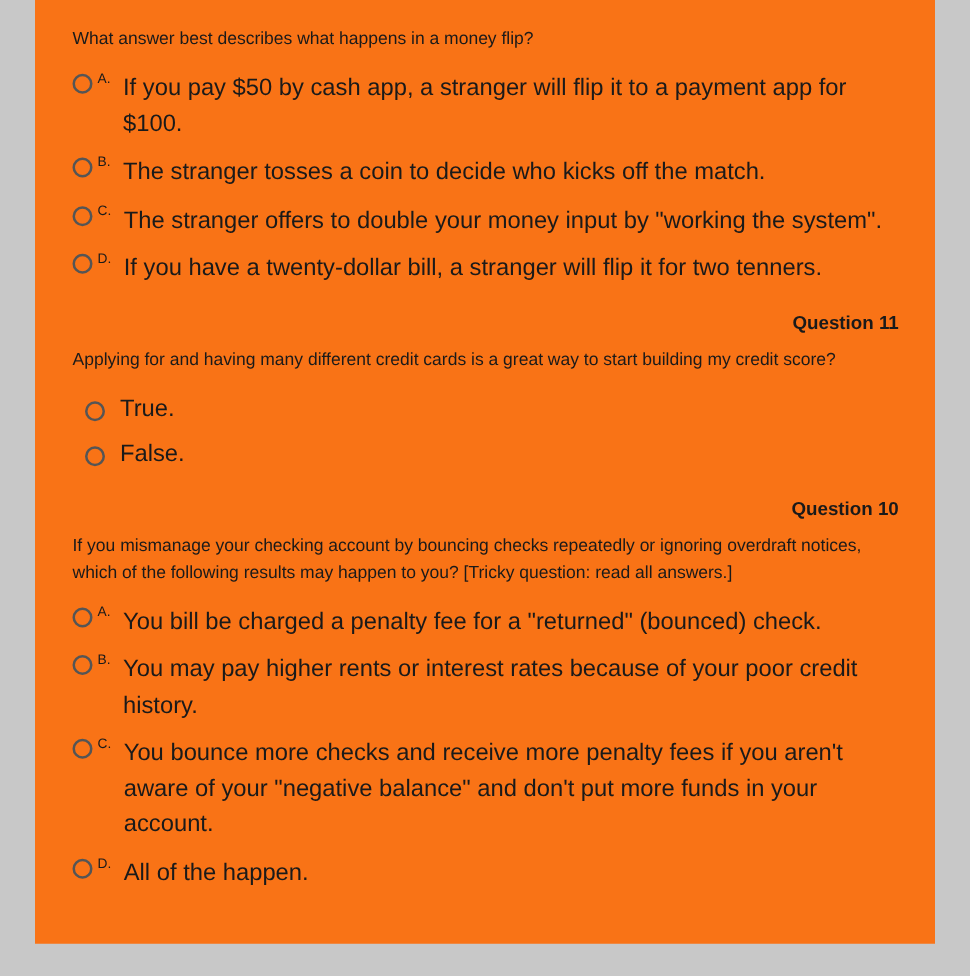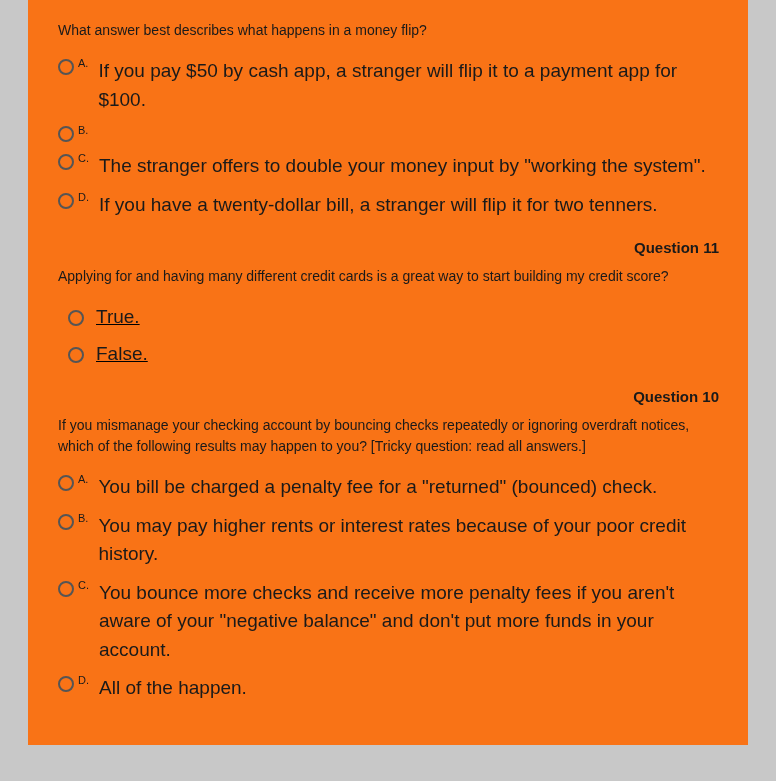--- a/index.html
+++ b/index.html
@@ -71,21 +71,20 @@
     .question-heading {
       font-size: 15px;
       font-weight: bold;
       color: #1a1a1a;
       margin-bottom: 10px;
       text-align: right;
     }
 
     .true-false-options {
       margin-left: 10px;
-      text-decoration: underline;
     }
 
     .true-false-row {
       display: flex;
       align-items: center;
       gap: 12px;
       margin-bottom: 8px;
     }
 
     .inline-option {
@@ -114,20 +113,21 @@
         <span class="option-letter subscript-letter">A.</span>
       </div>
       <span class="option-label">If you pay $50 by cash app, a stranger will flip it to a payment app for $100.</span>
     </div>
 
     <div class="option-row">
       <div class="inline-option">
         <div class="radio-circle"></div>
         <span class="option-letter subscript-letter">B.</span>
       </div>
+      <span class="option-label">The stranger tosses a coin to decide who kicks off the match.</span>
     </div>
 
     <div class="option-row">
       <div class="inline-option">
         <div class="radio-circle"></div>
         <span class="option-letter subscript-letter">C.</span>
       </div>
       <span class="option-label">The stranger offers to double your money input by "working the system".</span>
     </div>
 

